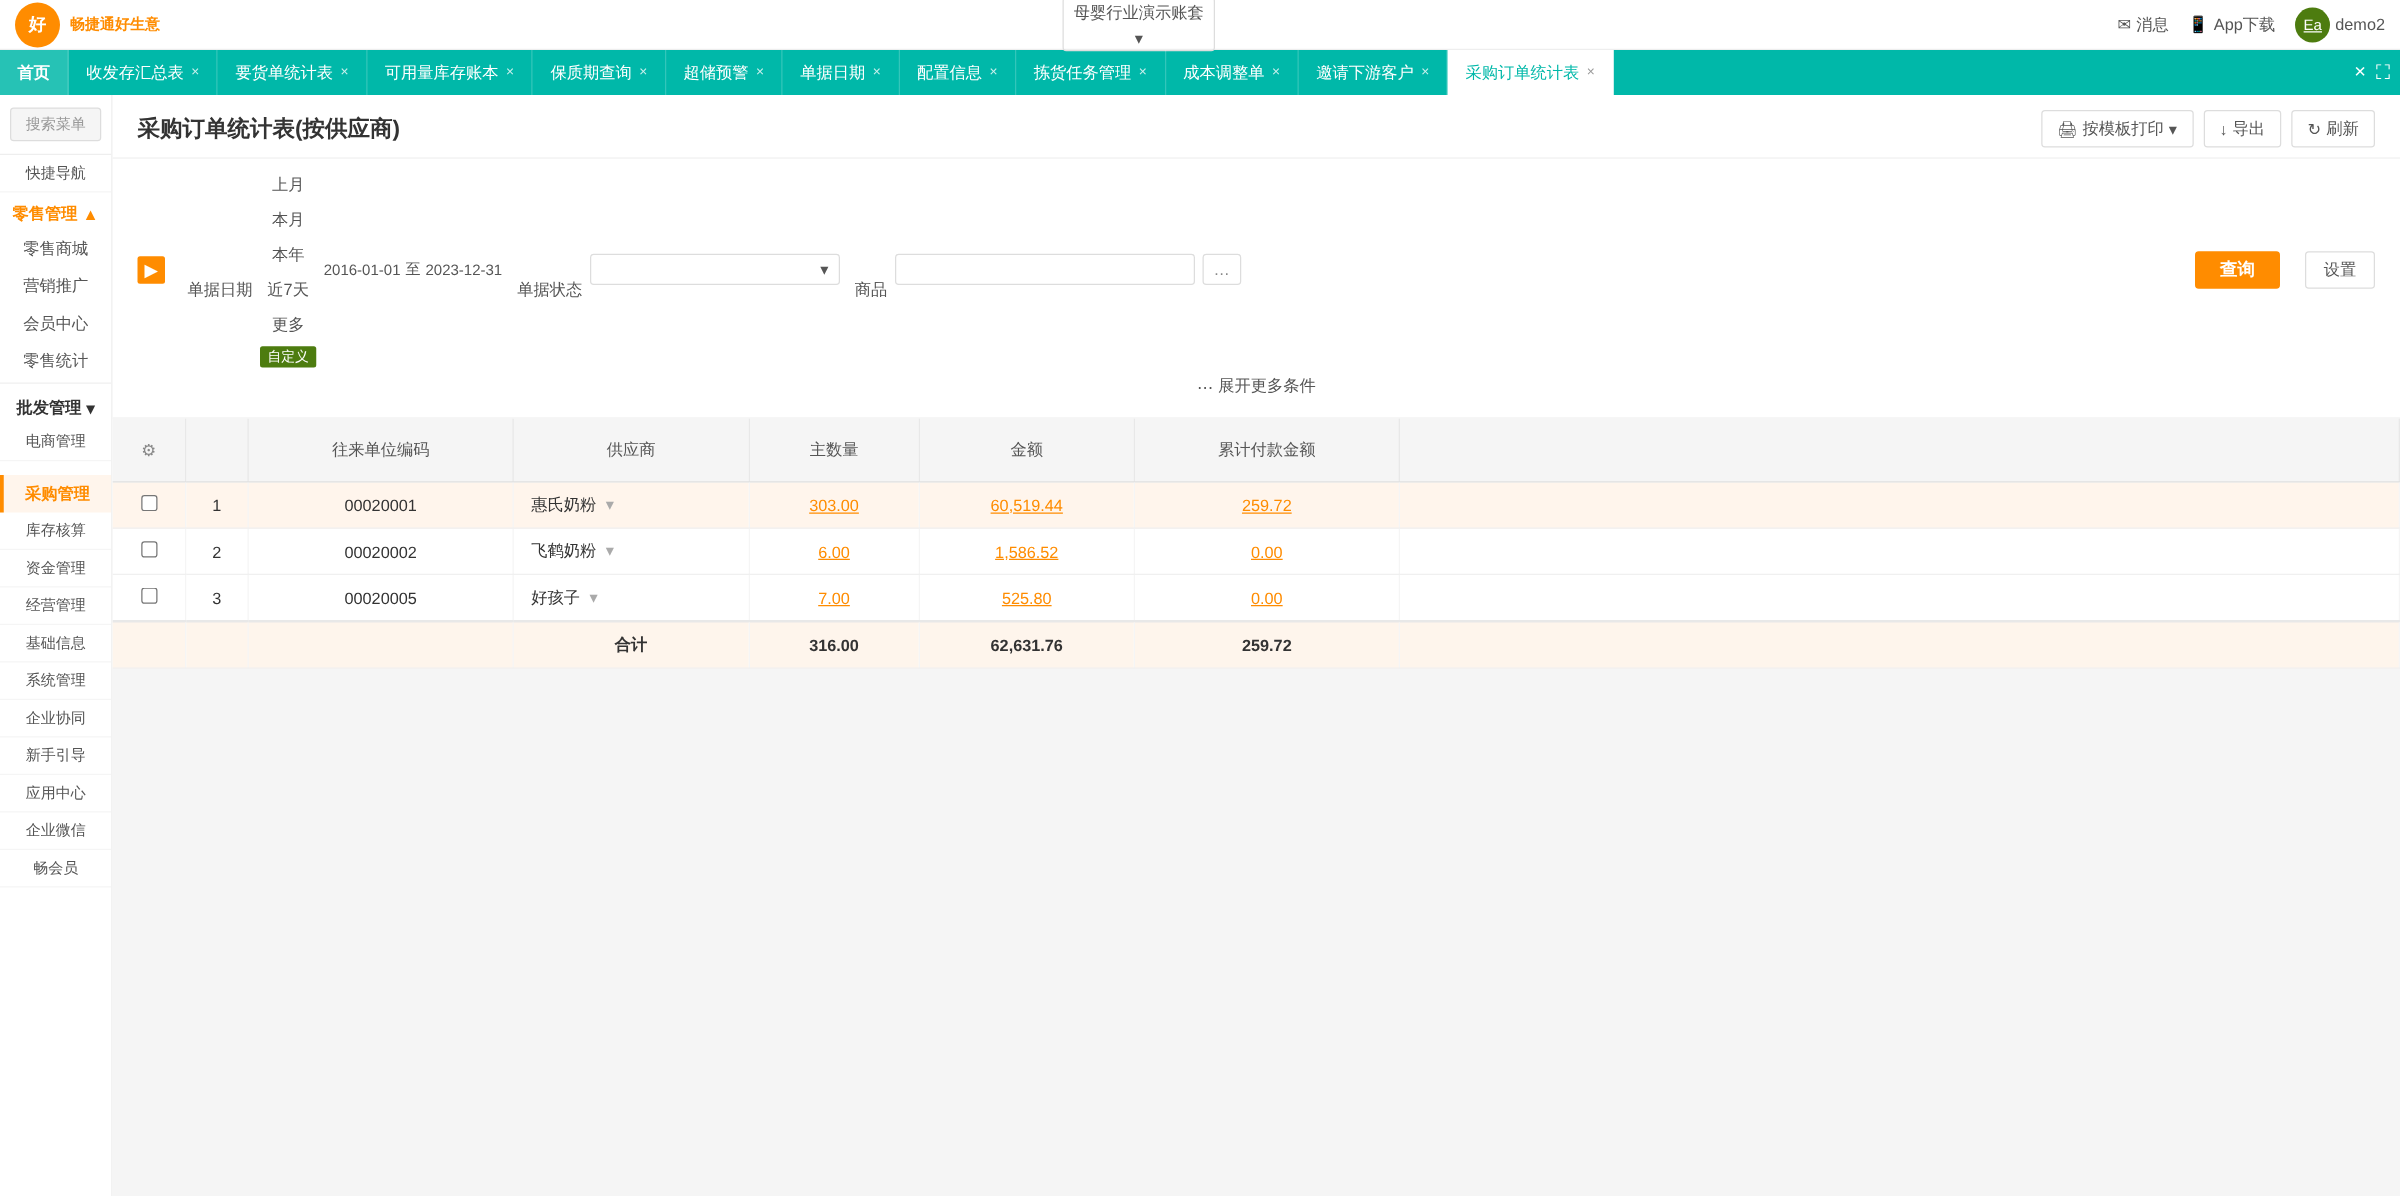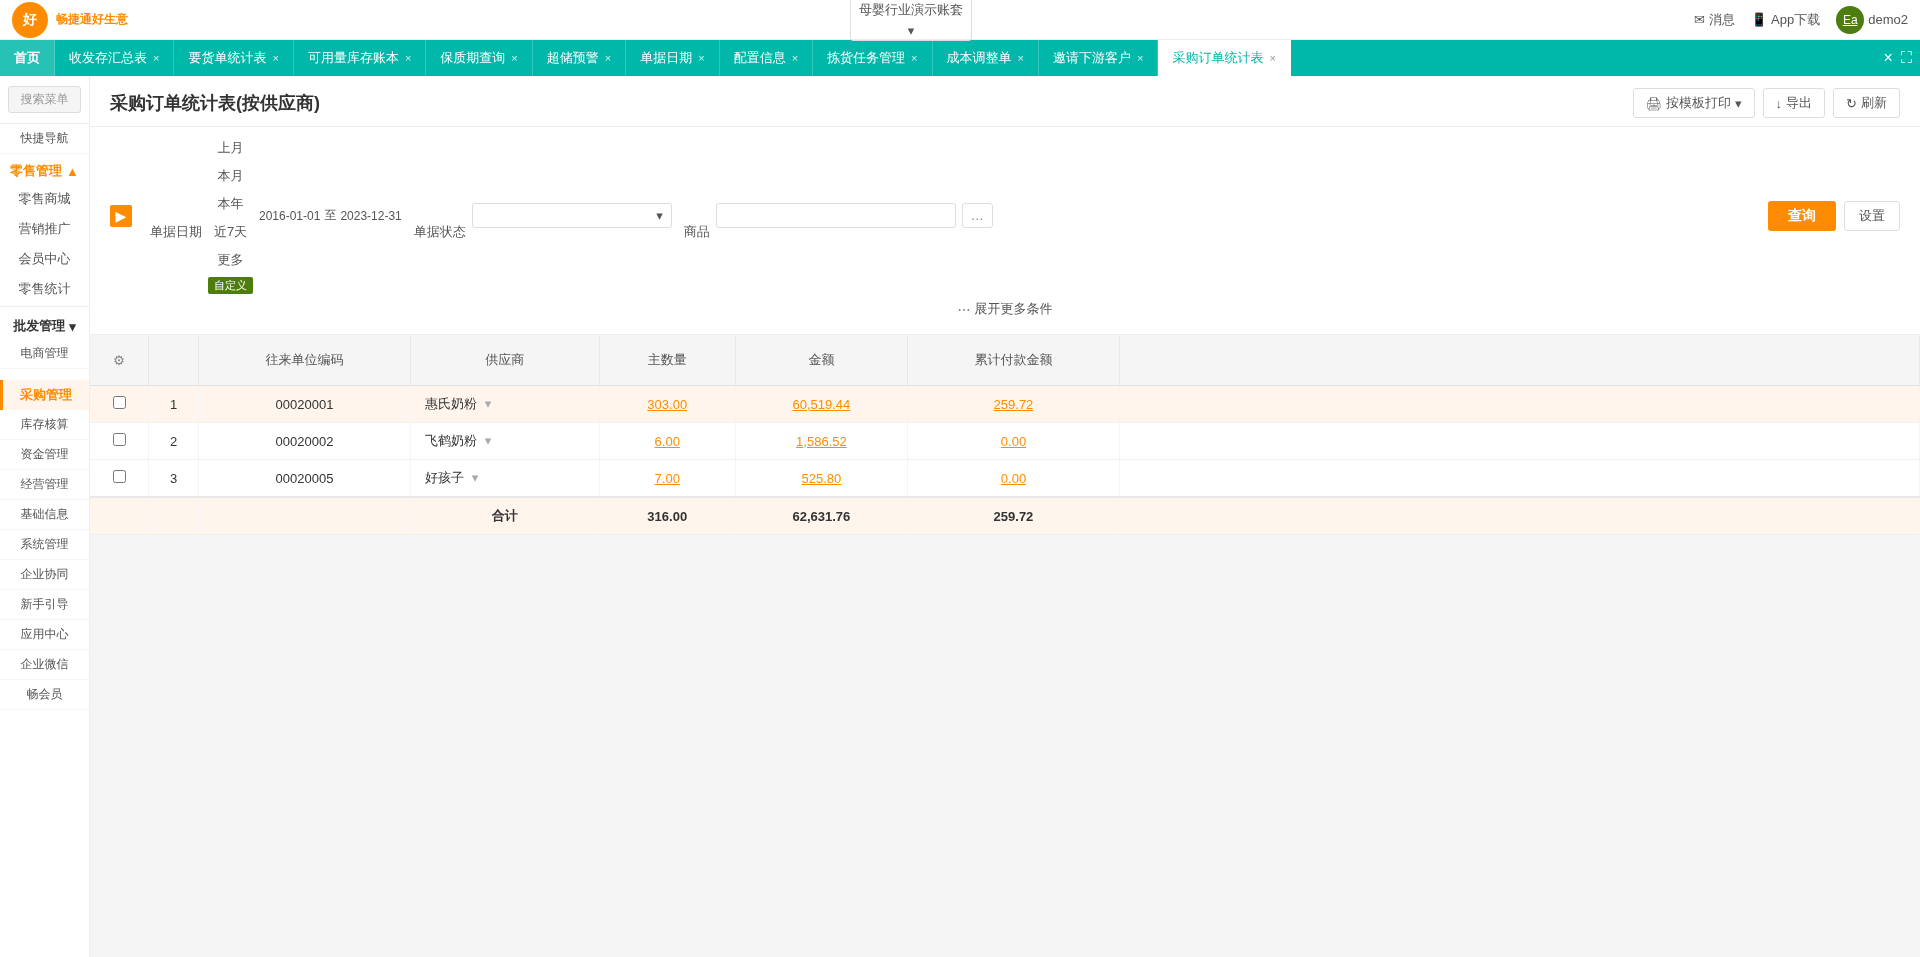--- a/index.html
+++ b/index.html
@@ -246,21 +246,21 @@
           <div class="filter-select" style="width:200px;">
             <span></span>
             <span>▾</span>
           </div>
         </div>
         <div class="filter-item">
           <span class="filter-label">商品</span>
           <input class="filter-input" type="text" style="width: 240px;">
           <span style="border:1px solid #ddd;padding:4px 8px;cursor:pointer;border-radius:3px;color:#888;">…</span>
         </div>
-        <div style="margin-left:auto;display:flex;gap:8px;align-items:flex-end;">
+        <div style="margin-left:auto;display:flex;gap:20px;align-items:flex-end;">
           <button class="btn-query">查询</button>
           <button class="btn-settings">设置</button>
         </div>
       </div>
       <div class="expand-more">
         <span>⋯</span>
         <span>展开更多条件</span>
       </div>
     </div>
 

